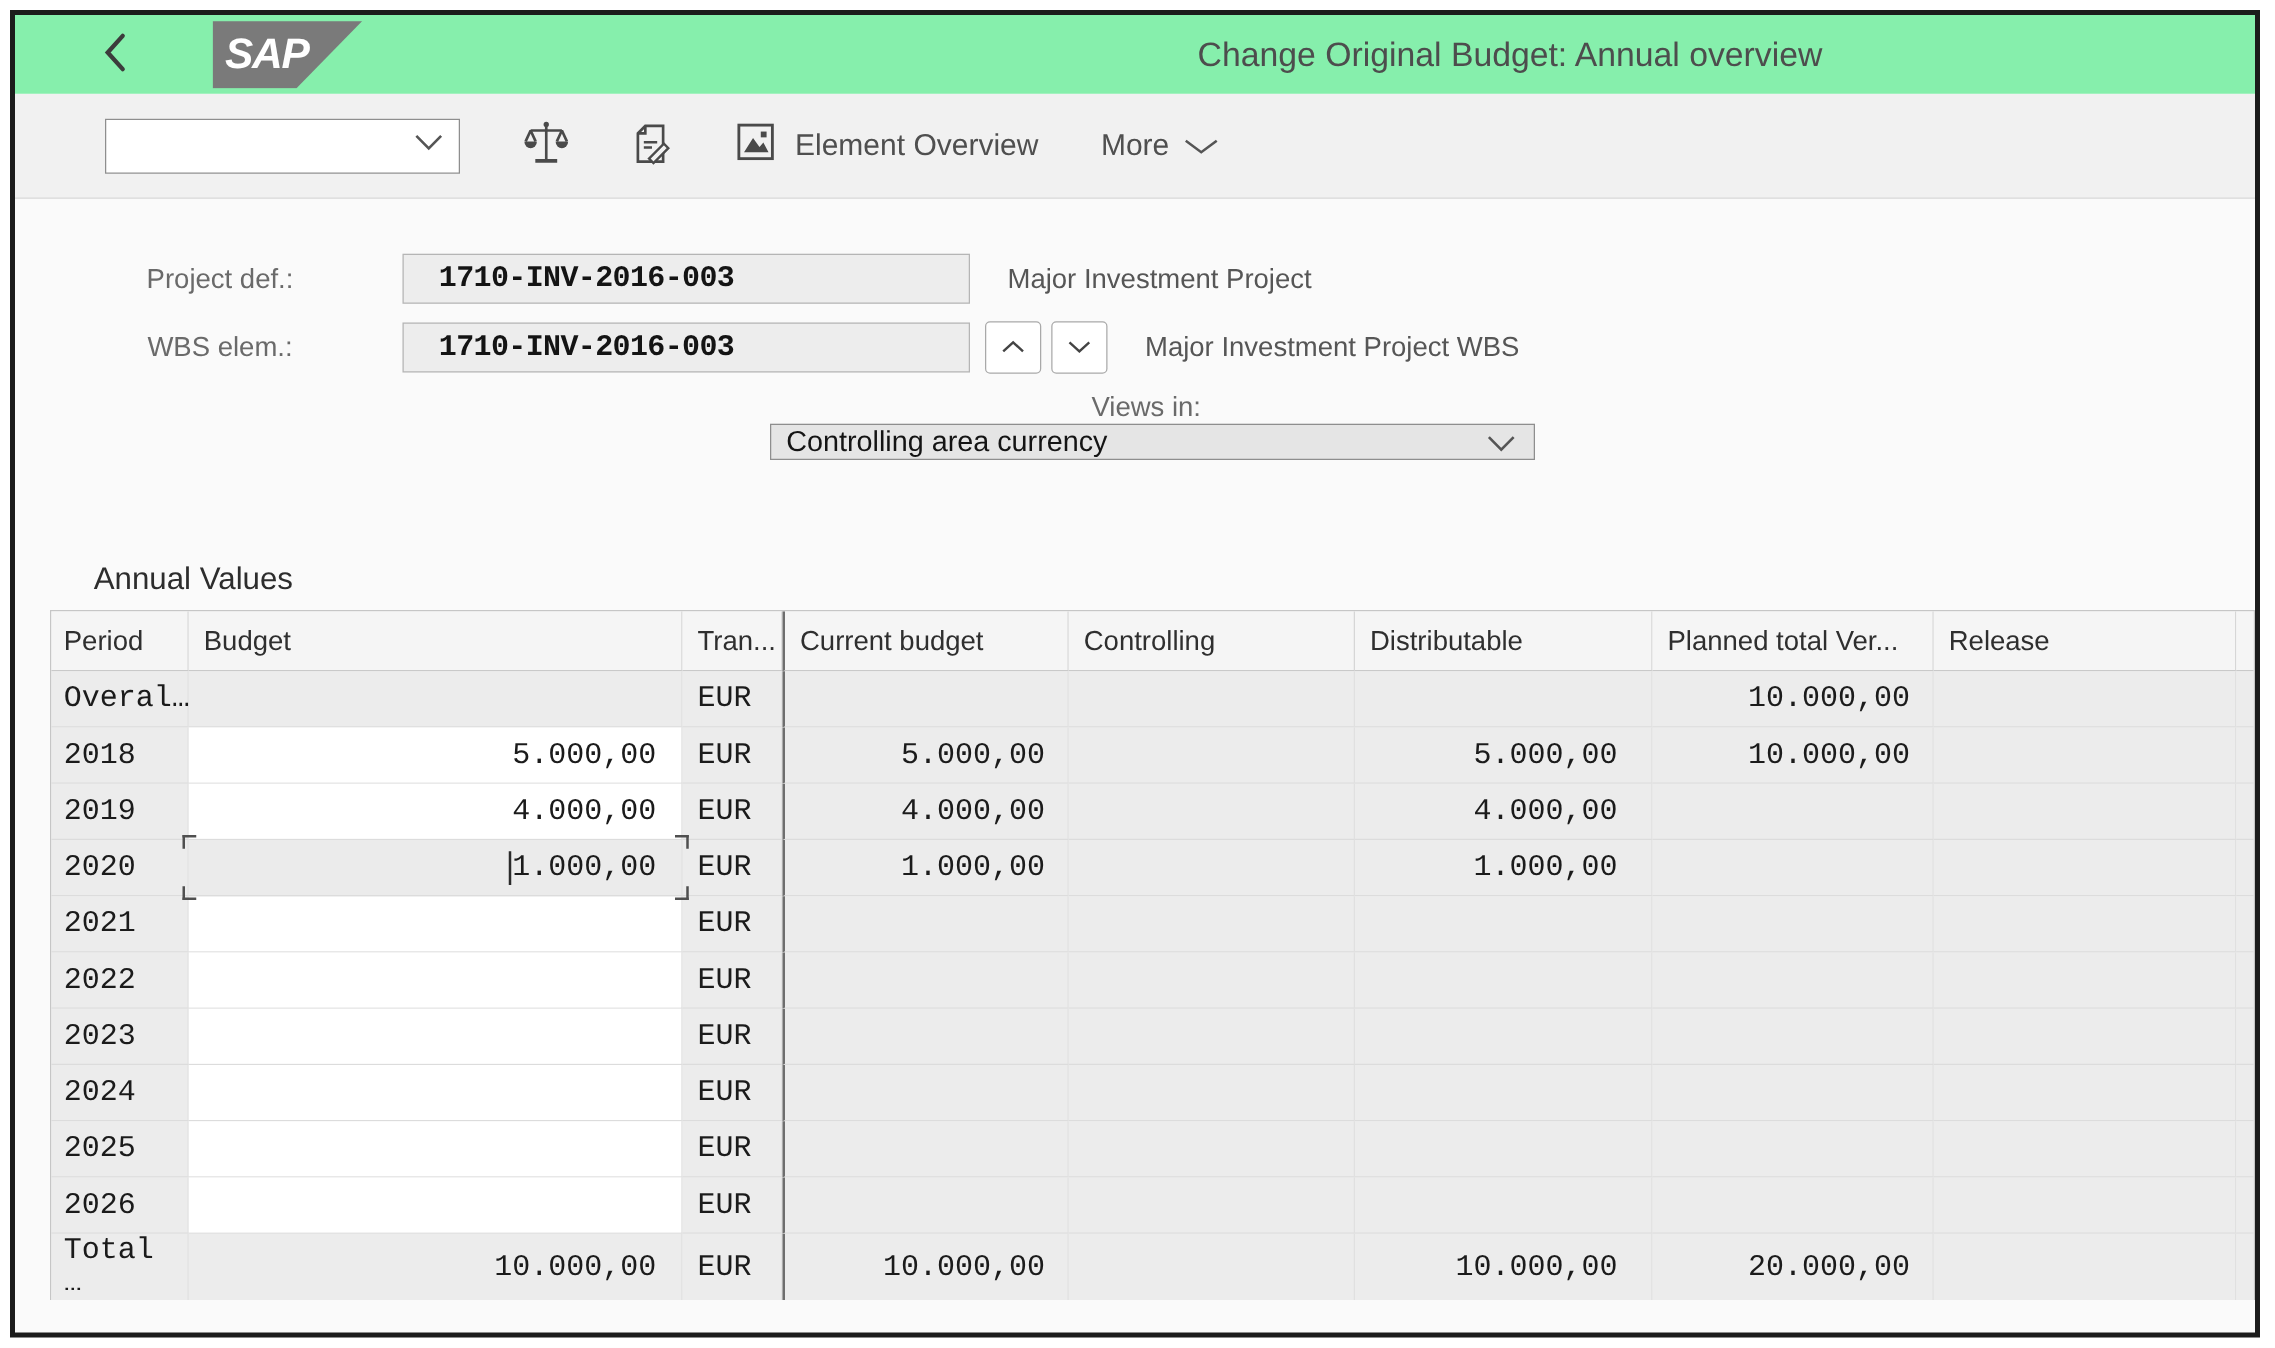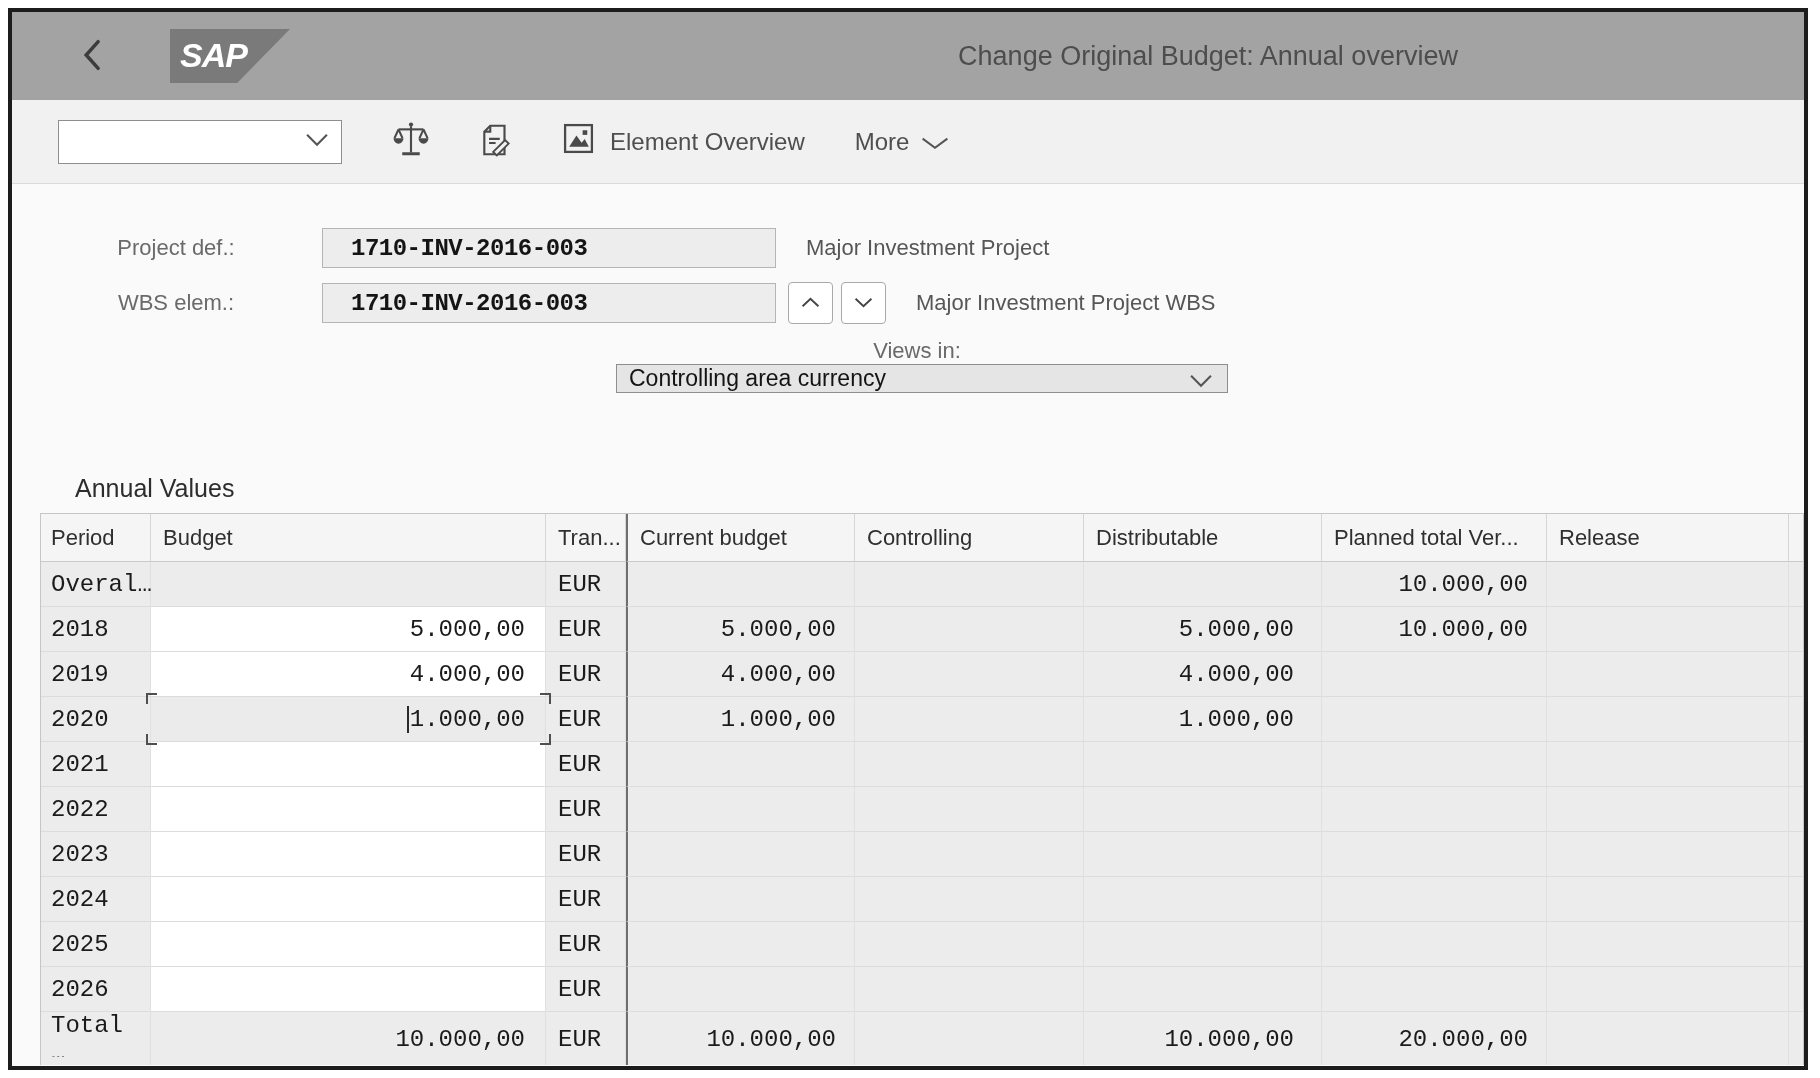--- a/index.html
+++ b/index.html
@@ -1,34 +1,34 @@
 <!DOCTYPE html>
 <html><head>
 <meta charset="utf-8">
 <style>
   * { margin:0; padding:0; box-sizing:border-box; }
   html,body { width:1820px; height:1078px; background:#ffffff; font-family:"Liberation Sans","DejaVu Sans",sans-serif; }
   .window { position:absolute; left:8px; top:8px; width:1800px; height:1062px;
             border:4px solid #1c1c1c; background:#fafafa; overflow:hidden; }
 
   
-  .titlebar { position:relative; height:88px; background:#a3a3a3; }
+  .titlebar { position:relative; height:63px; background:#86efac; }
   .back-btn { position:absolute; left:62px; top:50%; transform:translateY(-50%);
               background:none; border:none; cursor:pointer; width:34px; height:38px; }
   .sap-logo { position:absolute; left:158px; top:50%; transform:translateY(-50%);
               width:120px; height:54px; background:#7a7a7a;
               clip-path:polygon(0 0,100% 0,56% 100%,0 100%);
               color:#ffffff; font-weight:800; font-style:italic; font-size:34px;
               line-height:52px; padding-left:10px; letter-spacing:-1px; }
   .win-title { position:absolute; left:1196px; top:50%; transform:translate(-50%,-50%);
                font-size:27px; color:#4d4d4d; white-space:nowrap; }
 
   
   .toolbar { height:84px; background:#f1f1f1; border-bottom:1px solid #dadada;
-             display:flex; align-items:center; padding-left:46px; }
+             display:flex; align-items:center; padding-left:72px; }
   .combobox { width:284px; height:44px; background:#ffffff; border:1px solid #8e8e8e;
               display:flex; align-items:center; justify-content:space-between;
               padding:0 12px; cursor:pointer; }
   .combobox .combo-value { font-size:22px; color:#222; }
   .icon-btn { background:none; border:none; cursor:pointer; display:flex; align-items:center; justify-content:center; }
   .tb-scale { margin-left:46px; width:46px; height:46px; }
   .tb-edit  { margin-left:38px; width:46px; height:46px; }
   .tb-text-btn { background:none; border:none; cursor:pointer; display:flex; align-items:center;
                  font-size:24px; color:#4f4f4f; }
   .tb-eo { margin-left:44px; gap:15px; }

